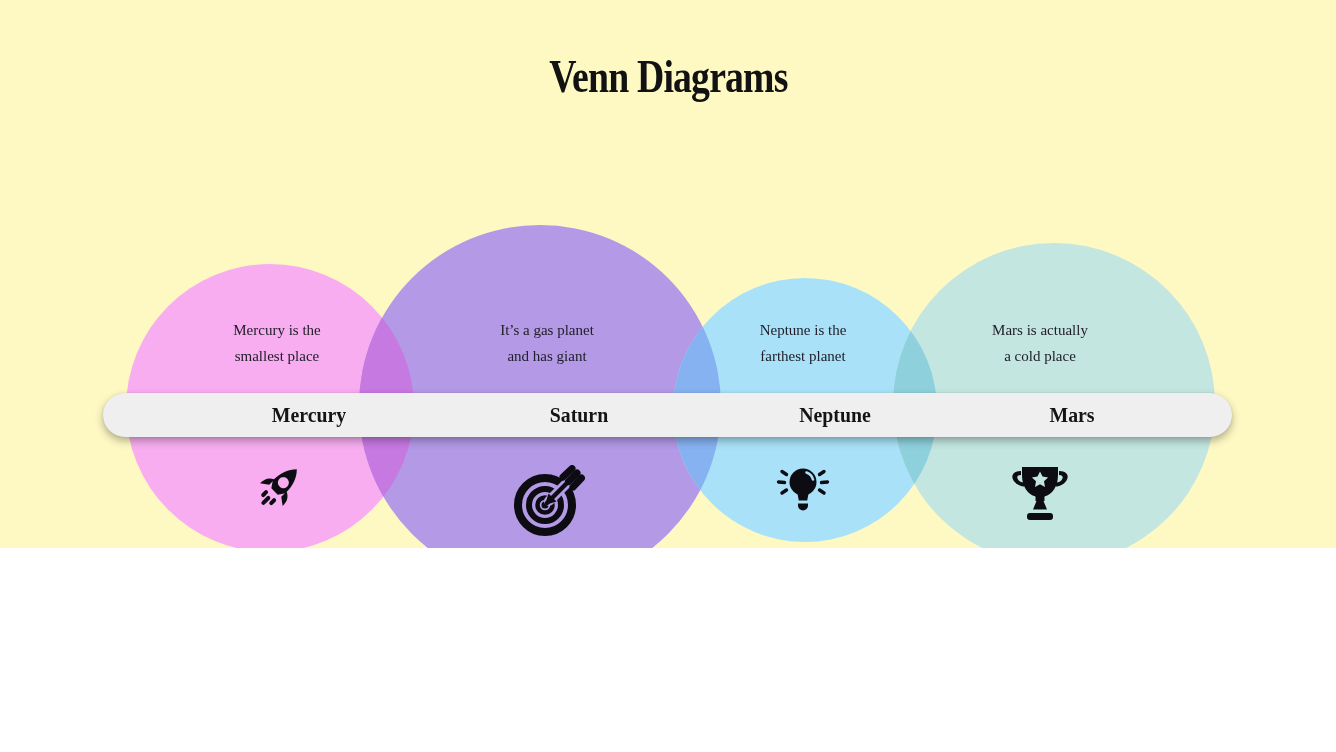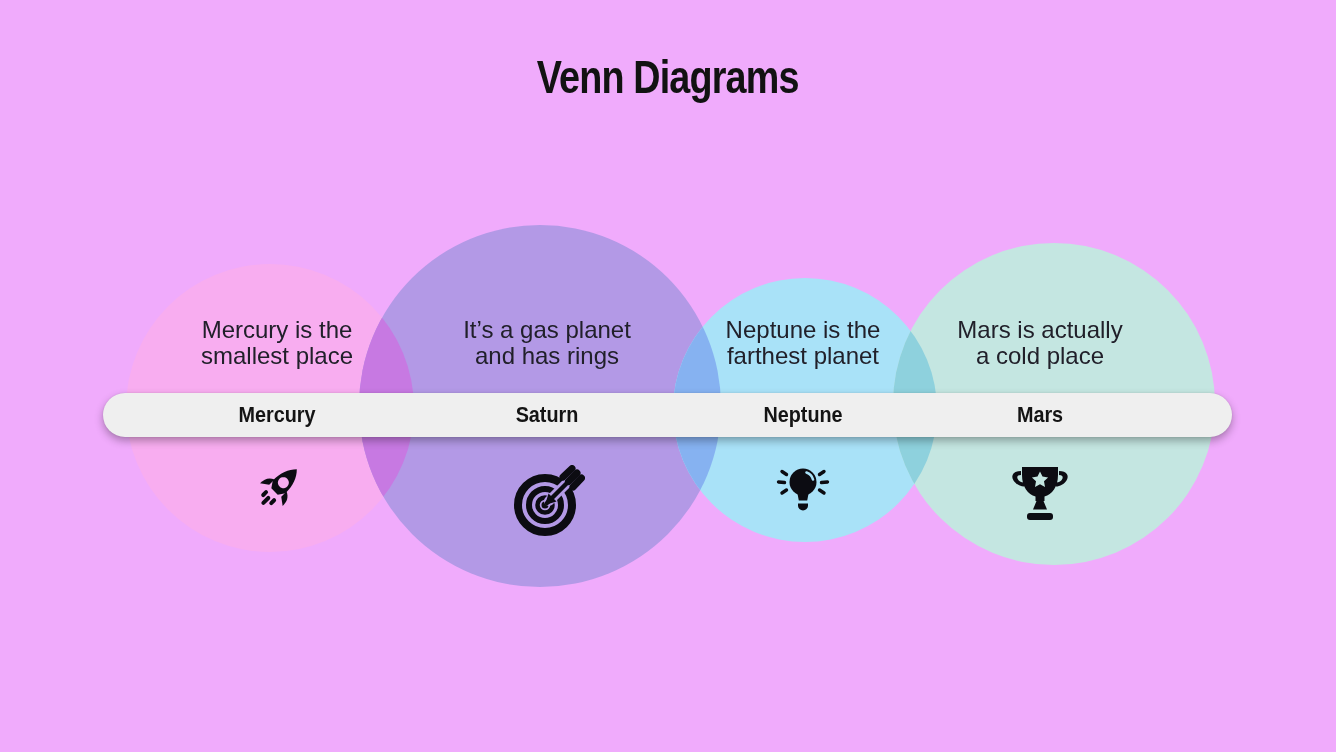--- a/index.html
+++ b/index.html
@@ -1,39 +1,39 @@
 <!DOCTYPE html>
 <html><head>
 <meta charset="utf-8">
 <style>
   html,body{margin:0;padding:0;background:#ffffff;}
   .slide{
-    position:relative;width:1336px;height:752px;overflow:hidden;
-    background:#f0abfc;font-family:Liberation Sans, sans-serif;
+    position:relative;width:1336px;height:548px;overflow:hidden;
+    background:#fef9c3;font-family:Liberation Serif, serif;
   }
   .title{
     position:absolute;top:50px;left:0;width:100%;text-align:center;margin:0;
     font-size:46px;font-weight:800;color:#121212;letter-spacing:-1px;
   }
   .title .condense{display:inline-block;transform:scaleX(0.82);transform-origin:center;}
   .venn-svg{position:absolute;left:0;top:0;z-index:1;}
   .bar{
     position:absolute;left:103px;top:393px;width:1129px;height:44px;
     background:#efefef;border-radius:23px;z-index:2;
     box-shadow:0 4px 8px rgba(0,0,0,0.30), 0 0 2px rgba(0,0,0,0.10);
   }
   .bar-label{
     position:absolute;top:415px;z-index:3;
     transform:translate(-50%,-50%);white-space:nowrap;
-    font-size:22px;font-weight:700;color:#141414;
+    font-size:22px;font-weight:700;color:#141414;margin-left:32px;
   }
   .bar-label .condense{display:inline-block;transform:scaleX(0.9);transform-origin:center;}
   .desc{
     position:absolute;top:317px;z-index:3;transform:translateX(-50%);
-    text-align:center;font-size:24px;line-height:26px;color:#21202a;
+    text-align:center;font-size:15px;line-height:26px;color:#21202a;
     white-space:nowrap;
   }
   .desc span{display:block;}
   .icon{position:absolute;z-index:3;color:#0c0c12;}
   .x-mercury{left:277px;} .x-saturn{left:547px;} .x-neptune{left:803px;} .x-mars{left:1040px;}
 </style>
 </head>
 <body>
 
 <div class="slide">
@@ -67,21 +67,21 @@
   <div class="bar-label x-saturn"><span class="condense">Saturn</span></div>
   <div class="bar-label x-neptune"><span class="condense">Neptune</span></div>
   <div class="bar-label x-mars"><span class="condense">Mars</span></div>
 
   <div class="desc x-mercury">
     <span>Mercury is the</span>
     <span>smallest place</span>
   </div>
   <div class="desc x-saturn">
     <span>It’s a gas planet</span>
-    <span>and has rings</span>
+    <span>and has giant</span>
   </div>
   <div class="desc x-mars">
     <span>Mars is actually</span>
     <span>a cold place</span>
   </div>
   <div class="desc x-neptune">
     <span>Neptune is the</span>
     <span>farthest planet</span>
   </div>
 

